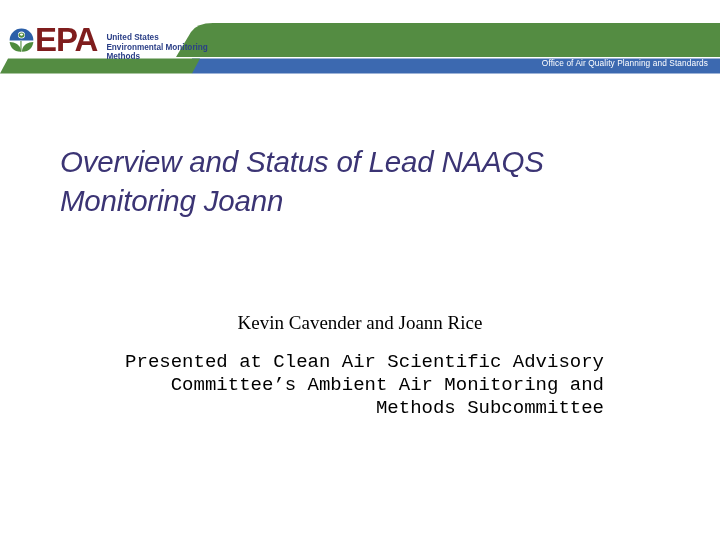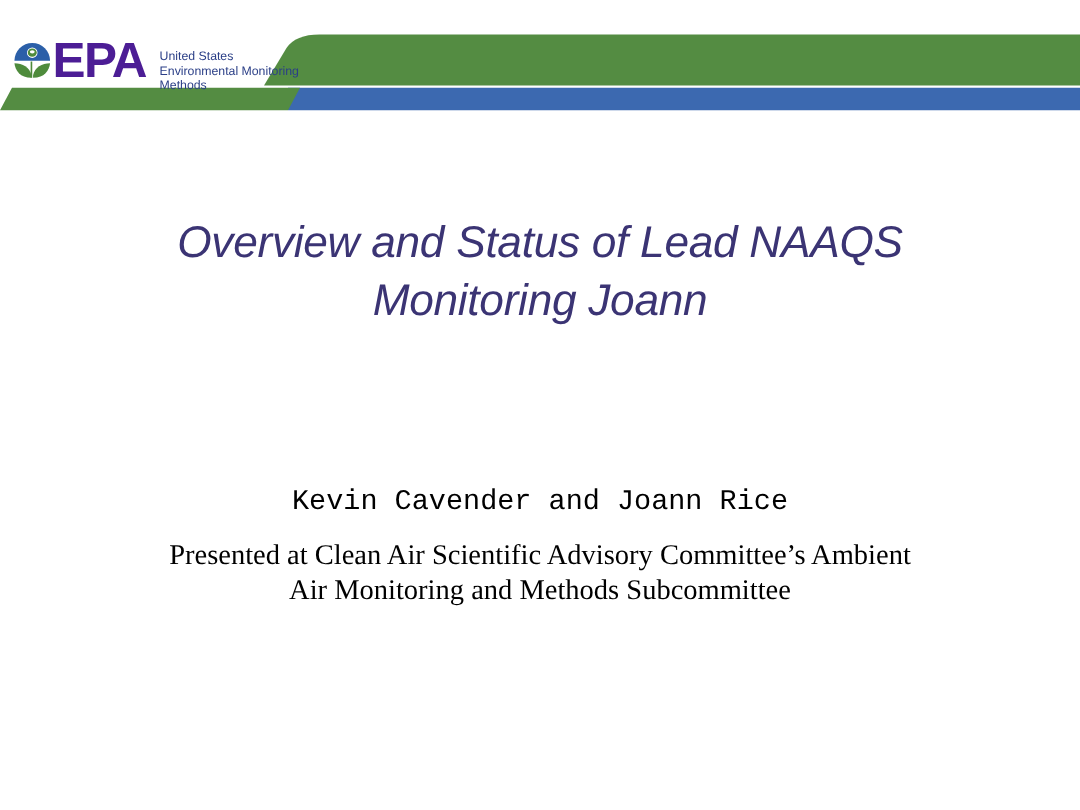--- a/index.html
+++ b/index.html
@@ -56,30 +56,30 @@
     height: 27px;
     flex: 0 0 auto;
     display: block;
   }
 
   .epa-wordmark {
     font-family: "Liberation Sans", sans-serif;
     font-weight: bold;
     font-size: 33px;
     line-height: 33px;
-    color: #4c1d95;
+    color: #7f1d1d;
     letter-spacing: -1px;
     margin-left: -2px;
     margin-top: -1px;
   }
 
   .epa-tagline {
     margin-left: 7px;
     font-family: "Liberation Sans", sans-serif;
-    font-weight: normal;
+    font-weight: bold;
     font-size: 8.2px;
     line-height: 9.5px;
     color: #2B3F87;
     white-space: nowrap;
     margin-top: 15px;
   }
 
   .office-label {
     position: absolute;
     right: 12px;
@@ -100,21 +100,21 @@
     left: 0;
     width: 720px;
     height: 455px;
   }
 
   .title-block {
     position: absolute;
     left: 60px;
     top: 57px;
     width: 600px;
-    text-align: center;
+    text-align: left;
   }
 
   .slide-title {
     font-family: "Liberation Sans", sans-serif;
     font-style: italic;
     font-weight: normal;
     font-size: 29.5px;
     line-height: 39px;
     color: #3B3474;
     margin: 0;
@@ -124,31 +124,32 @@
   .subtitle-block {
     position: absolute;
     left: 100px;
     top: 225px;
     width: 520px;
     text-align: center;
     color: #000000;
   }
 
   .subtitle-line {
+    font-family: Liberation Serif, serif;
+    font-size: 19px;
+    line-height: 25px;
+    margin: 0;
+  }
+
+  .subtitle-para {
     font-family: Liberation Mono, monospace;
     font-size: 19px;
-    line-height: 25px;
-    margin: 12px;
-  }
-
-  .subtitle-para {
-    font-family: Liberation Serif, serif;
-    font-size: 19px;
     line-height: 23px;
-    margin: 0;
+    margin: 16px;
+    text-align: right;
   }
 </style>
 </head>
 <body>
 
 <div class="slide">
 
   <div class="header">
 
     <svg class="header-svg" viewBox="0 0 720 85" preserveAspectRatio="none">
@@ -173,20 +174,21 @@
         <path d="M52 92 C 80 92, 92 74, 94 56 C 74 56, 56 66, 52 86 Z" fill="#4E8B3C"></path>
       </svg>
       <span class="epa-wordmark">EPA</span>
       <span class="epa-tagline">
         <span>United States</span><br>
         <span>Environmental Monitoring</span><br>
         <span>Methods</span>
       </span>
     </div>
 
+    <div class="office-label">Office of Air Quality Planning and Standards</div>
   </div>
 
   <div class="content">
 
     <div class="title-block">
       <div class="slide-title">Overview and Status of Lead NAAQS</div>
       <div class="slide-title">Monitoring Joann</div>
     </div>
 
     <div class="subtitle-block">

